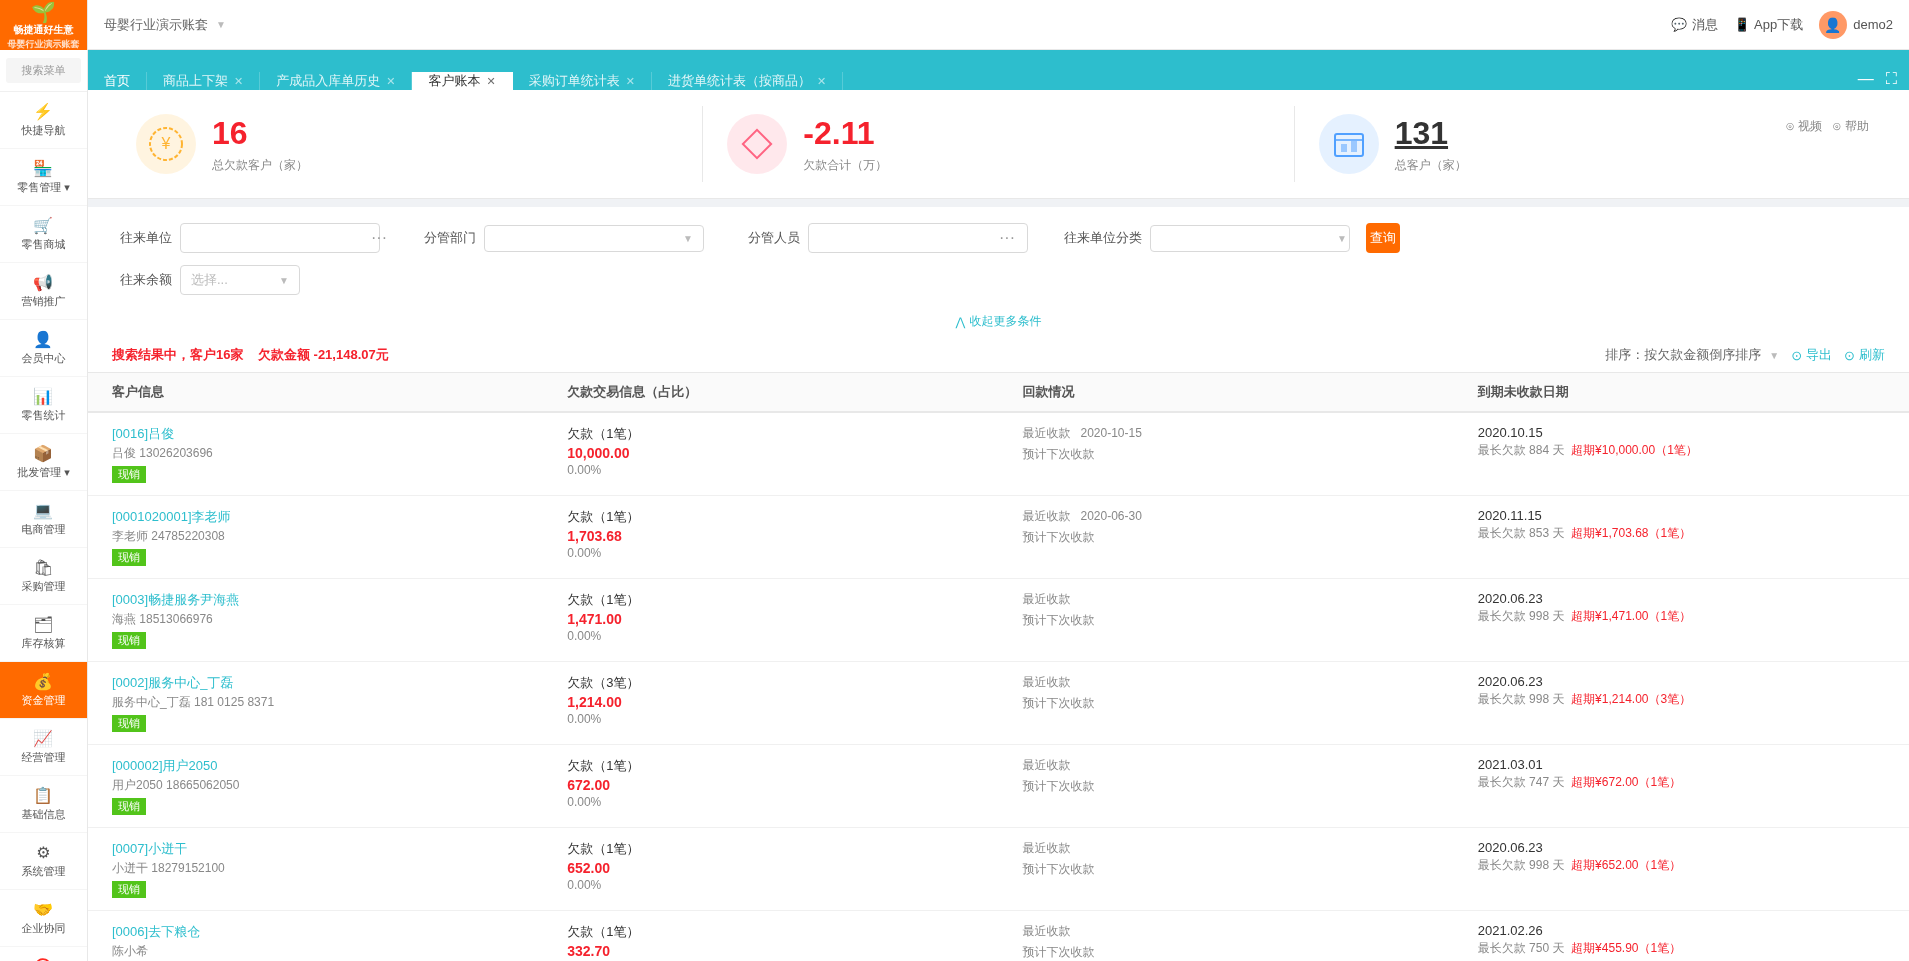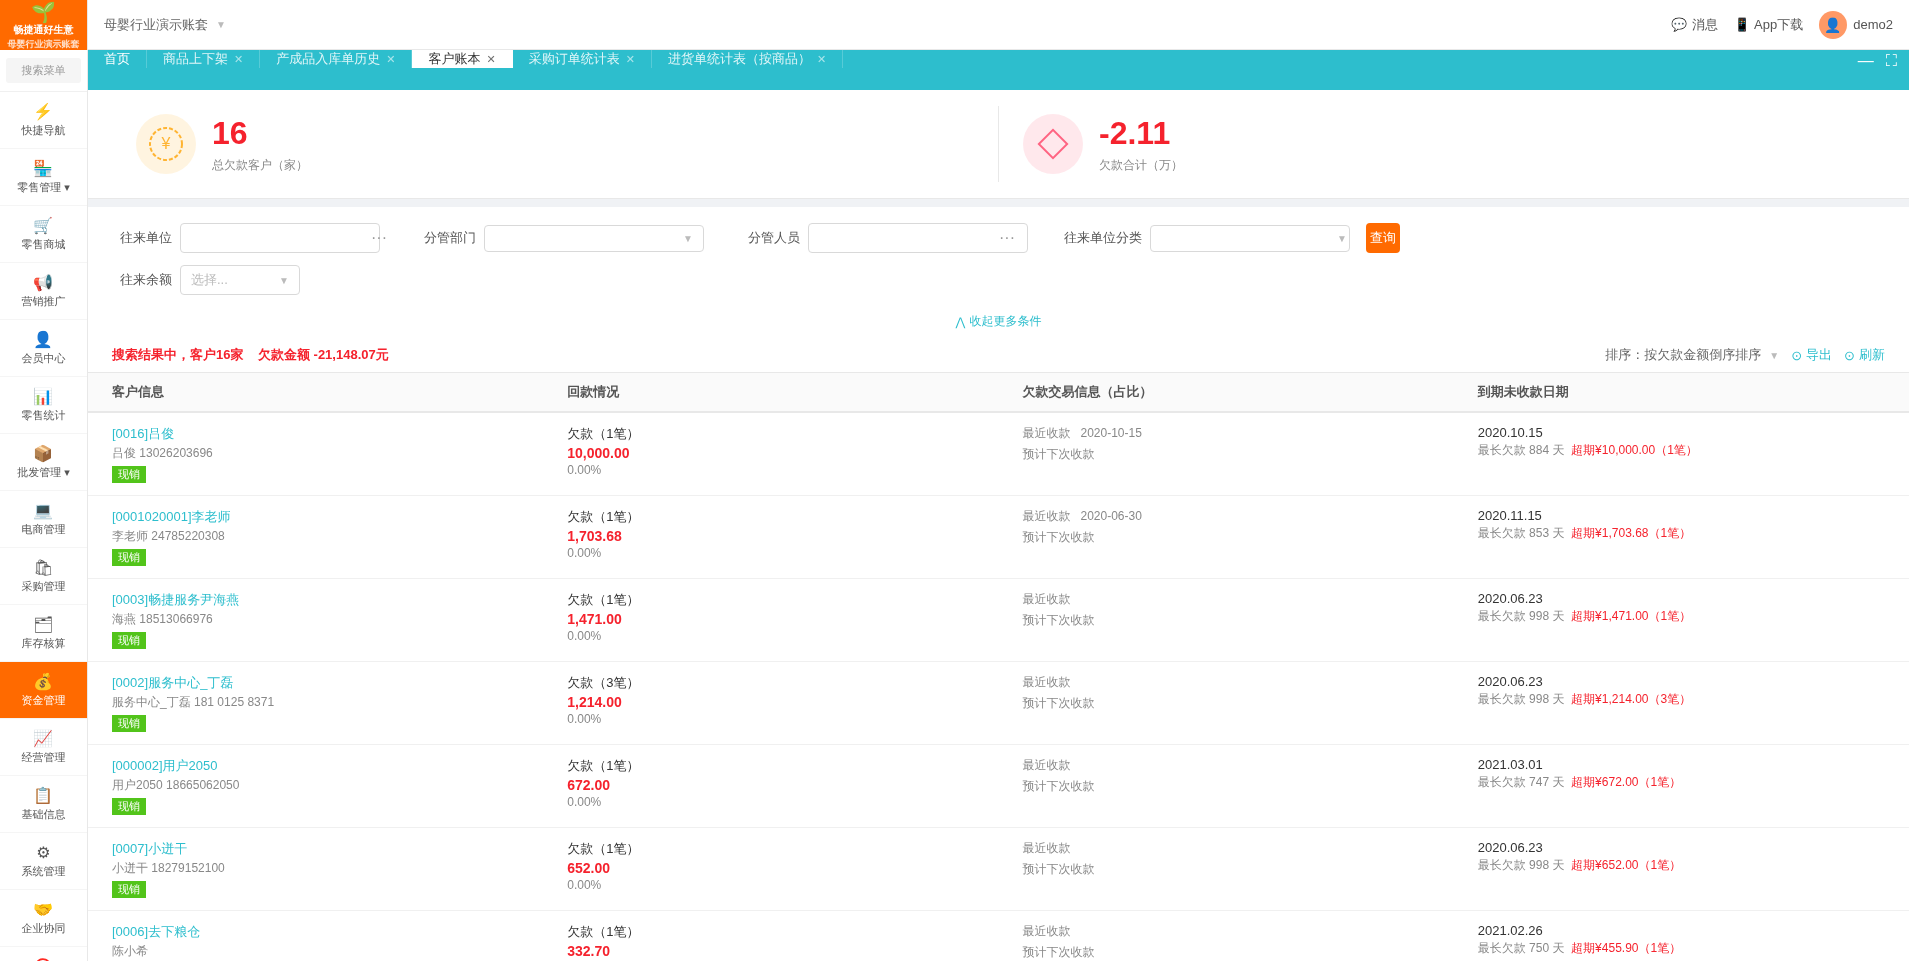--- a/index.html
+++ b/index.html
@@ -25,21 +25,21 @@
     .main-area { flex: 1; display: flex; flex-direction: column; overflow: hidden; }
 
     
     .top-header { height: 50px; background: #fff; border-bottom: 1px solid #e8e8e8; display: flex; align-items: center; justify-content: space-between; padding: 0 16px; flex-shrink: 0; }
     .top-header-left { display: flex; align-items: center; gap: 8px; font-size: 13px; color: #666; }
     .top-header-right { display: flex; align-items: center; gap: 16px; font-size: 13px; color: #555; }
     .top-header-right .msg-btn, .top-header-right .app-btn { display: flex; align-items: center; gap: 4px; cursor: pointer; }
     .user-avatar { width: 28px; height: 28px; border-radius: 50%; background: #ff9966; display: flex; align-items: center; justify-content: center; color: #fff; font-size: 11px; }
 
     
-    .tab-bar { height: 40px; background: #2dbecd; display: flex; align-items: flex-start; flex-shrink: 0; padding-left: 0; overflow: hidden; }
+    .tab-bar { height: 40px; background: #2dbecd; display: flex; align-items: flex-end; flex-shrink: 0; padding-left: 0; overflow: hidden; }
     .tab-item { display: flex; align-items: center; padding: 0 16px; font-size: 13px; color: rgba(255,255,255,0.85); cursor: pointer; border-right: 1px solid rgba(255,255,255,0.2); white-space: nowrap; gap: 6px; }
     .tab-item.active { background: #fff; color: #333; }
     .tab-item.home { background: transparent; color: #fff; }
     .tab-close { font-size: 11px; opacity: 0.7; }
     .tab-bar-actions { margin-left: auto; display: flex; align-items: center; gap: 4px; padding: 0 8px; }
     .tab-bar-actions span { color: #fff; font-size: 16px; cursor: pointer; padding: 2px 4px; }
 
     
     .content-area { flex: 1; overflow-y: auto; padding: 0; background: #f0f2f5; }
 
@@ -258,20 +258,38 @@
           <div class="stat-icon pink">
             <svg width="36" height="36" viewBox="0 0 36 36">
                 <rect x="8" y="8" width="20" height="20" fill="none" stroke="#ff6482" stroke-width="2" transform="rotate(45 18 18)"></rect>
               </svg>
           </div>
           <div class="stat-info">
             <div class="stat-value red">-2.11</div>
             <div class="stat-label">欠款合计（万）</div>
           </div>
         </div>
+        <div class="stat-card" style="position:relative;">
+          <div class="stat-icon blue">
+            <svg width="36" height="36" viewBox="0 0 36 36">
+                <rect x="4" y="8" width="28" height="22" rx="2" fill="none" stroke="#50a0ff" stroke-width="2"></rect>
+                <line x1="4" y1="14" x2="32" y2="14" stroke="#50a0ff" stroke-width="1.5"></line>
+                <rect x="10" y="18" width="6" height="8" fill="#50a0ff" opacity="0.5"></rect>
+                <rect x="20" y="15" width="6" height="11" fill="#50a0ff" opacity="0.5"></rect>
+              </svg>
+          </div>
+          <div class="stat-info">
+            <div class="stat-value dark">131</div>
+            <div class="stat-label">总客户（家）</div>
+          </div>
+          <div style="position:absolute;top:12px;right:16px;display:flex;gap:10px;">
+            <span style="color:#888;font-size:12px;cursor:pointer;">⊙ 视频</span>
+            <span style="color:#888;font-size:12px;cursor:pointer;">⊙ 帮助</span>
+          </div>
+        </div>
       </div>
 
       <div class="filter-area">
         <div class="filter-row">
           <div class="filter-item">
             <span class="filter-label">往来单位</span>
             <div style="display:flex;align-items:center;border:1px solid #d9d9d9;border-radius:4px;width:200px;padding:5px 10px;">
               <input type="text" style="border: none; outline: none; font-size: 13px; flex: 1 1 0%; background: transparent;">
               <span class="filter-dots">···</span>
             </div>
@@ -334,22 +352,22 @@
           <div class="action-btn">
             <span>⊙</span>
             <span>刷新</span>
           </div>
         </div>
       </div>
 
       <div class="table-container">
         <div class="table-header">
           <div class="th">客户信息</div>
+          <div class="th">欠款交易信息（占比）</div>
           <div class="th">回款情况</div>
-          <div class="th">欠款交易信息（占比）</div>
           <div class="th">到期未收款日期</div>
         </div>
 
         <div class="table-row-item">
           <div class="td">
             <div><a class="customer-name-link">[0016]吕俊</a></div>
             <div class="customer-sub">吕俊  13026203696</div>
             <div><span class="status-badge green">现销</span></div>
           </div>
           <div class="td">

